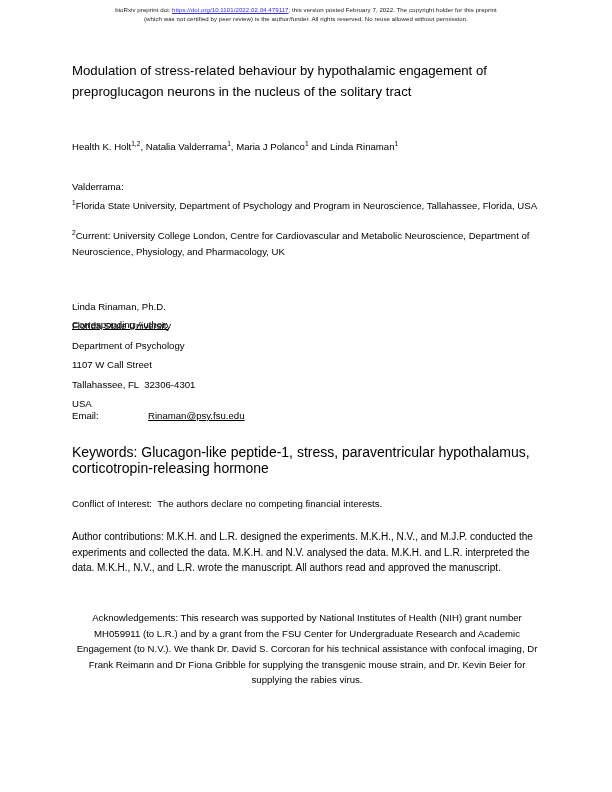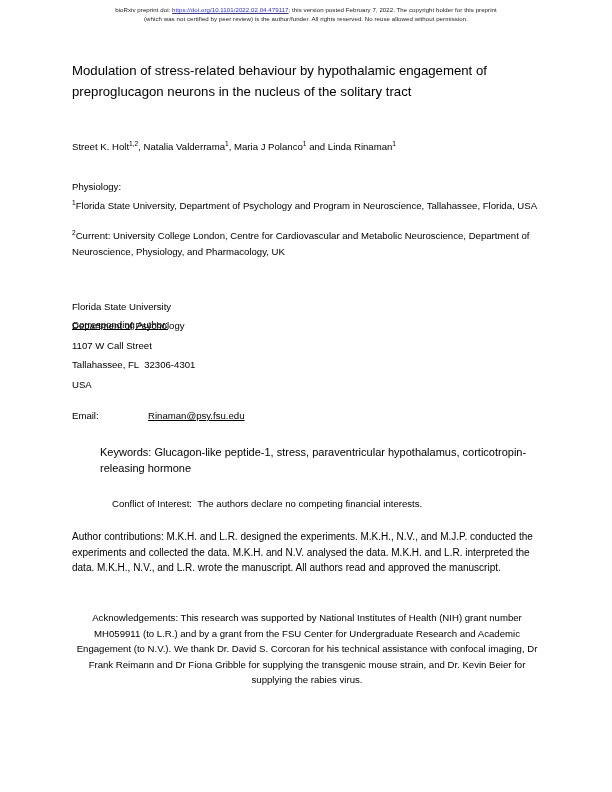--- a/index.html
+++ b/index.html
@@ -128,34 +128,32 @@
     text-decoration: underline;
     color: #000;
     padding-left: 44px;
   }
 
   .keywords {
     position: absolute;
     top: 445px;
     left: 0;
     width: 470px;
-    font-size: 11px;
-    line-height: 15.5px;
-    margin-left: 28px;
+    font-size: 14px;
+    line-height: 15.5px;
   }
 
   .conflict {
     position: absolute;
     top: 496px;
     left: 0;
     width: 470px;
     font-size: 9.6px;
     line-height: 15.5px;
     white-space: pre-wrap;
-    margin-left: 40px;
   }
 
   .contributions {
     position: absolute;
     top: 529px;
     left: 0;
     width: 470px;
     font-size: 10px;
     line-height: 15.6px;
     text-align: left;
@@ -178,28 +176,29 @@
 
   <div class="stamp">
     <span>bioRxiv preprint doi: </span><a class="doi-link" href="#">https://doi.org/10.1101/2022.02.04.479117</a><span>; this version posted February 7, 2022. The copyright holder for this preprint</span>
     <span class="line2">(which was not certified by peer review) is the author/funder. All rights reserved. No reuse allowed without permission.</span>
   </div>
 
   <div class="content">
 
     <div class="title">Modulation of stress-related behaviour by hypothalamic engagement of preproglucagon neurons in the nucleus of the solitary tract</div>
 
-    <div class="authors"><span>Street K. Holt</span><sup>1,2</sup><span>, </span><span>Natalia Valderrama</span><sup>1</sup><span>, </span><span>Maria J Polanco</span><sup>1</sup><span> and </span><span>Linda Rinaman</span><sup>1</sup></div>
-
-    <div class="affil-head">Physiology:</div>
+    <div class="authors"><span>Health K. Holt</span><sup>1,2</sup><span>, </span><span>Natalia Valderrama</span><sup>1</sup><span>, </span><span>Maria J Polanco</span><sup>1</sup><span> and </span><span>Linda Rinaman</span><sup>1</sup></div>
+
+    <div class="affil-head">Valderrama:</div>
     <div class="affil-1"><sup>1</sup><span>Florida State University, Department of Psychology and Program in Neuroscience, Tallahassee, Florida, USA</span></div>
     <div class="affil-2"><sup>2</sup><span>Current: University College London, Centre for Cardiovascular and Metabolic Neuroscience, Department of Neuroscience, Physiology, and Pharmacology, UK</span></div>
 
     <div class="corr-head">Corresponding Author:</div>
     <div class="addr">
+        <div>Linda Rinaman, Ph.D.</div>
         <div>Florida State University</div>
         <div>Department of Psychology</div>
         <div>1107 W Call Street</div>
         <div>Tallahassee, FL  32306-4301</div>
         <div>USA</div>
       </div>
 
     <div class="email"><span>Email:  </span><a class="addr-link" href="#">Rinaman@psy.fsu.edu</a></div>
 
     <div class="keywords">Keywords: Glucagon-like peptide-1, stress, paraventricular hypothalamus, corticotropin-releasing hormone</div>

